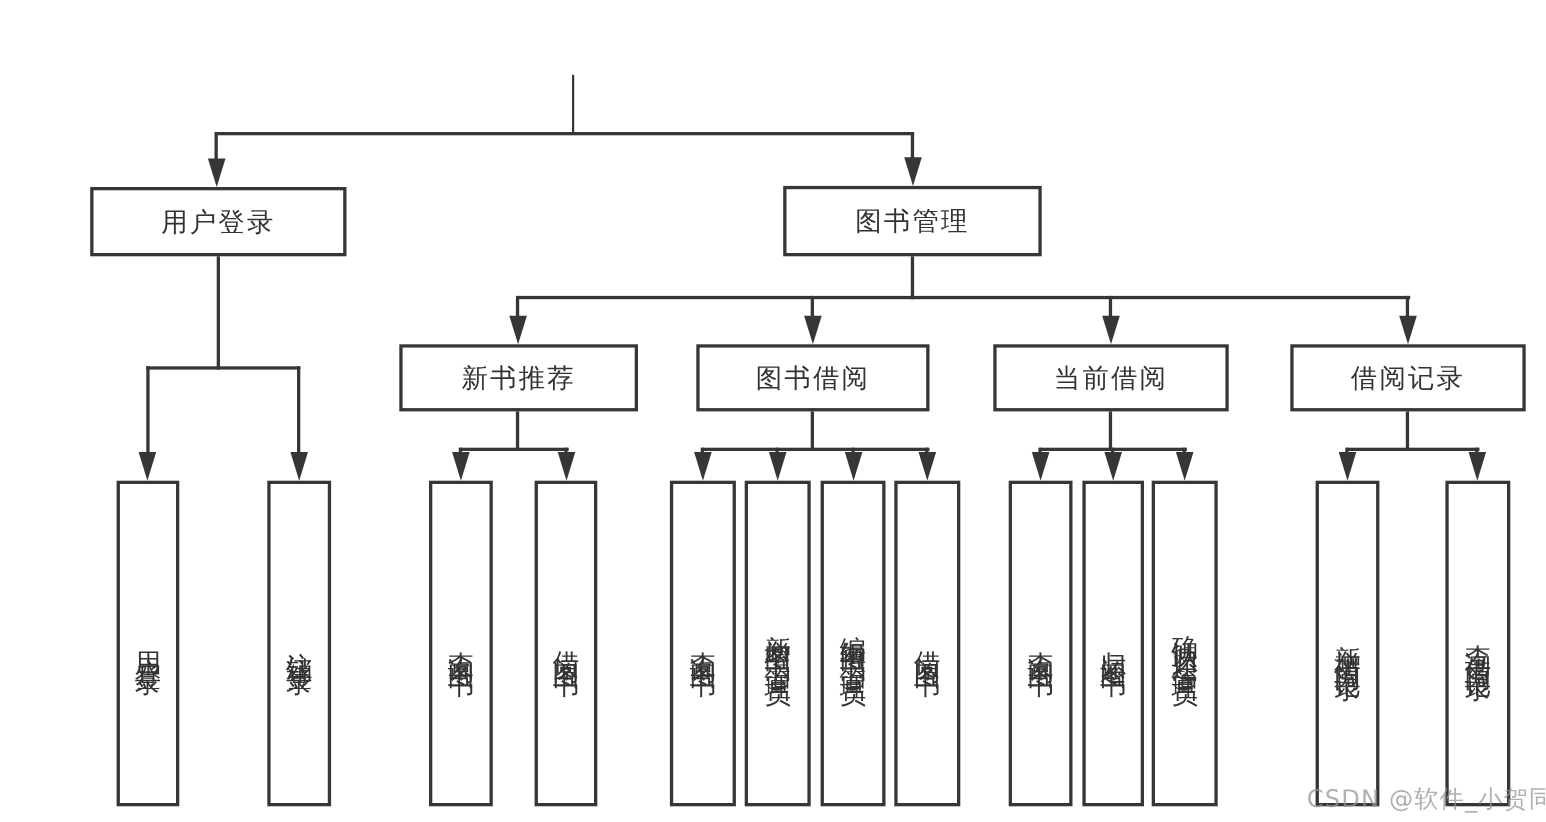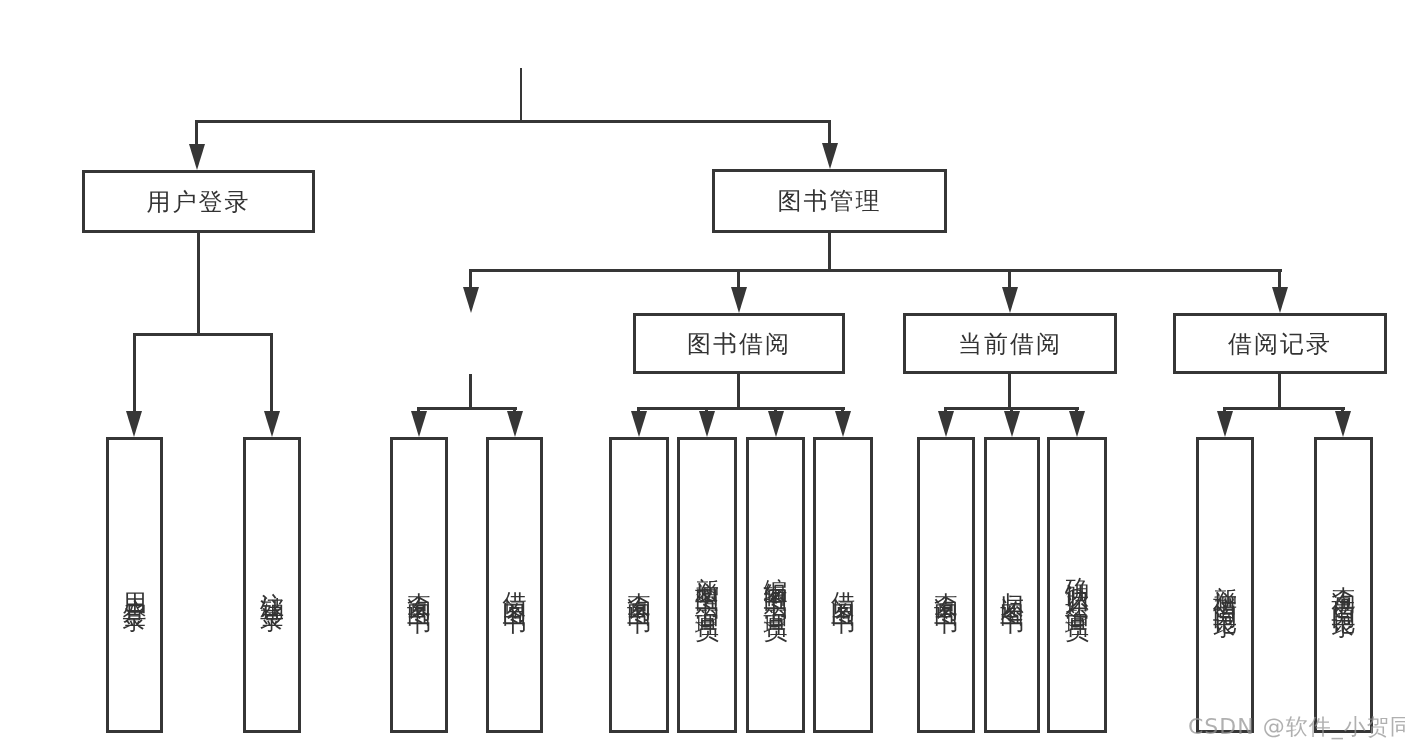--- a/index.html
+++ b/index.html
@@ -63,20 +63,23 @@
   <div class="hline" style="left:470px;top:269px;width:812px;height:3px;"></div>
   <div class="vline" style="left:469px;top:269px;width:3px;height:20px;"></div>
   <div class="arrowhead" style="left:463px;top:287px;"></div>
   <div class="vline" style="left:737px;top:269px;width:3px;height:20px;"></div>
   <div class="arrowhead" style="left:731px;top:287px;"></div>
   <div class="vline" style="left:1008px;top:269px;width:3px;height:20px;"></div>
   <div class="arrowhead" style="left:1002px;top:287px;"></div>
   <div class="vline" style="left:1278px;top:269px;width:3px;height:20px;"></div>
   <div class="arrowhead" style="left:1272px;top:287px;"></div>
 
+  <div class="node" style="left:363px;top:313px;width:217px;height:61px;">
+    <span>新书推荐</span>
+  </div>
   <div class="node" style="left:633px;top:313px;width:212px;height:61px;font-family:Liberation Serif, serif;">
     <span>图书借阅</span>
   </div>
   <div class="node" style="left:903px;top:313px;width:214px;height:61px;">
     <span>当前借阅</span>
   </div>
   <div class="node" style="left:1173px;top:313px;width:214px;height:61px;">
     <span>借阅记录</span>
   </div>
 

